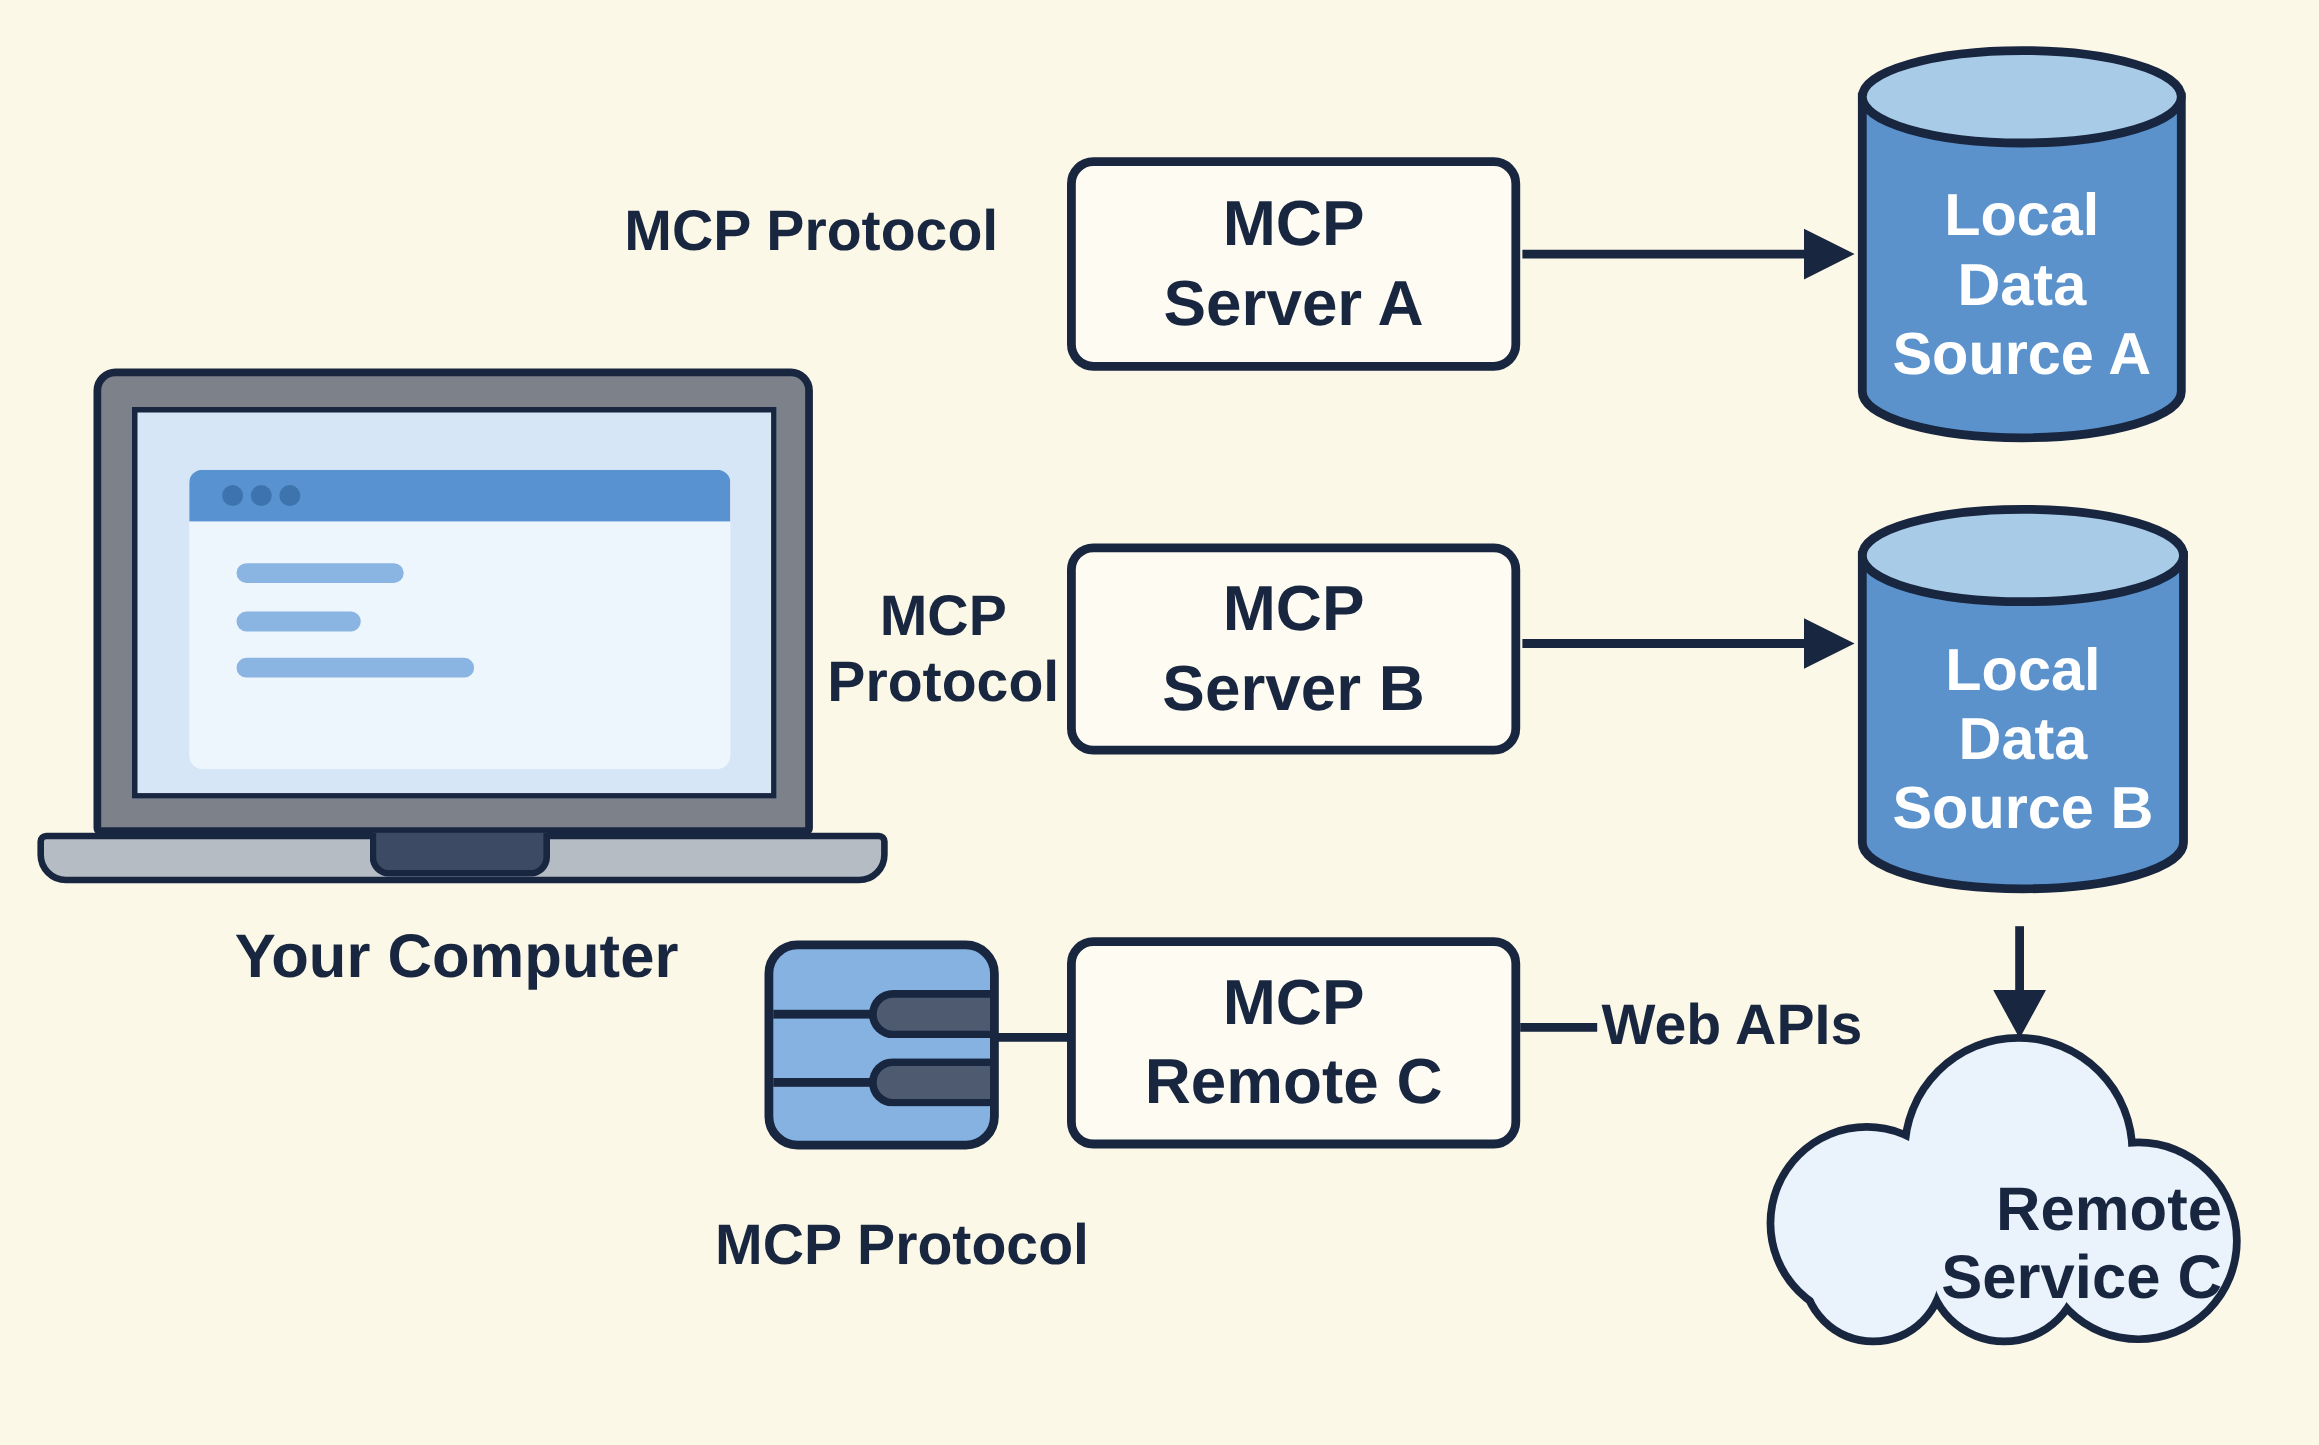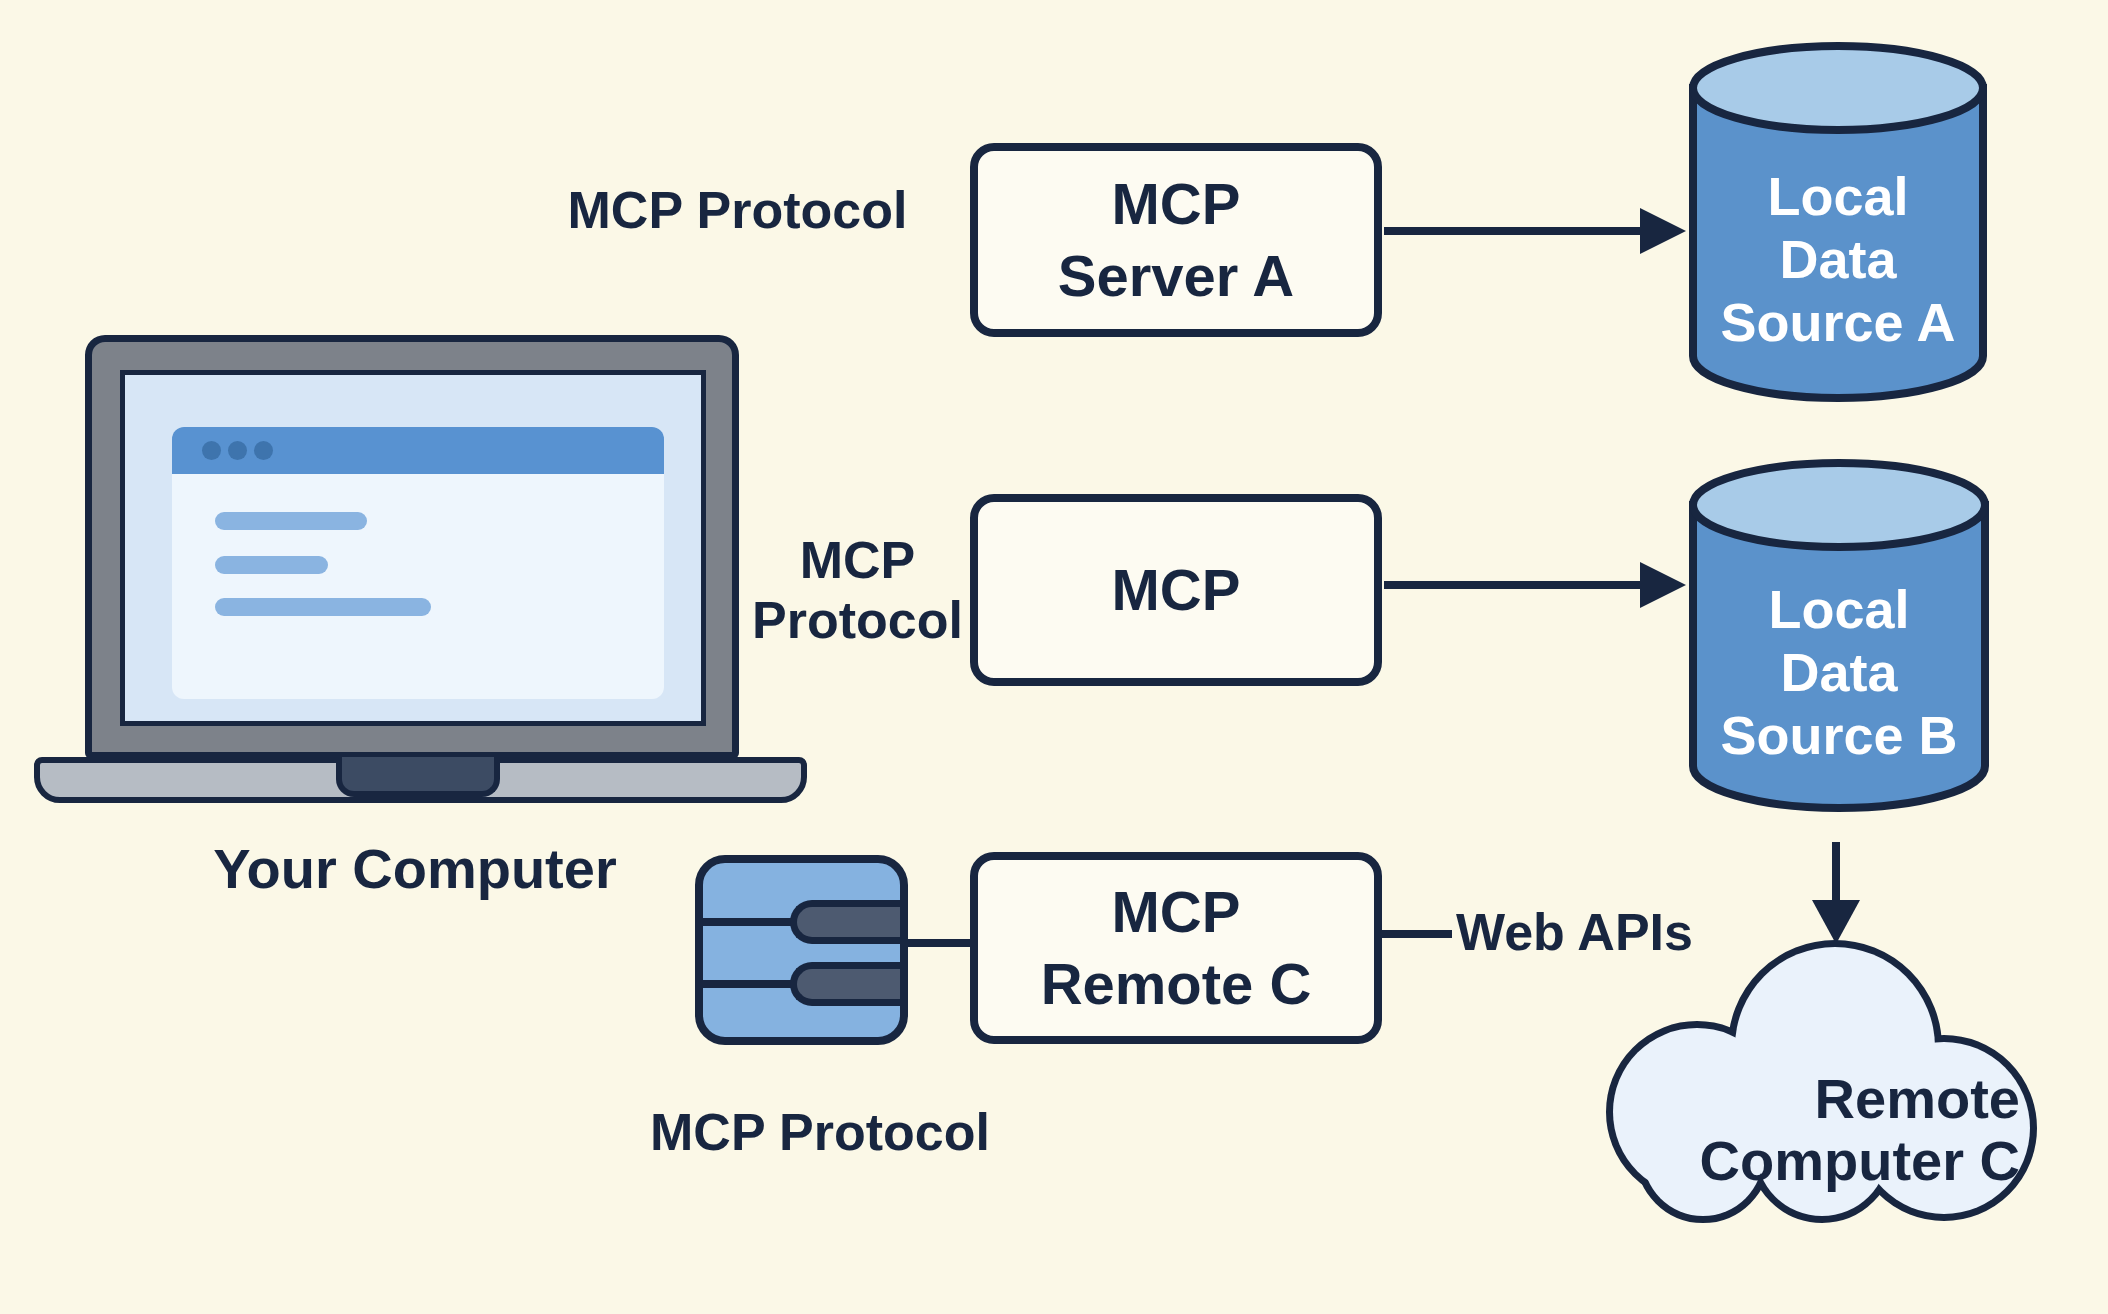--- a/index.html
+++ b/index.html
@@ -191,20 +191,21 @@
     <div>Protocol</div>
   </div>
   <div class="abs label label-protocol-bottom">MCP Protocol</div>
 
   <div class="abs server-box server-box-a">
     <div>MCP</div>
     <div>Server A</div>
   </div>
   <div class="abs server-box server-box-b">
     <div>MCP</div>
+    <div>Server B</div>
   </div>
   <div class="abs server-box server-box-c">
     <div>MCP</div>
     <div>Remote C</div>
   </div>
 
   <div class="abs server-stack">
     <div class="stack-line stack-line-1"></div>
     <div class="stack-line stack-line-2"></div>
     <div class="stack-pill stack-pill-1"></div>
@@ -219,16 +220,16 @@
     <div>Source A</div>
   </div>
   <div class="abs cyl-label cyl-label-b">
     <div>Local</div>
     <div>Data</div>
     <div>Source B</div>
   </div>
 
   <div class="abs cloud-label">
     <div>Remote</div>
-    <div>Computer C</div>
+    <div>Service C</div>
   </div>
 
 </div>
 
 </body></html>

